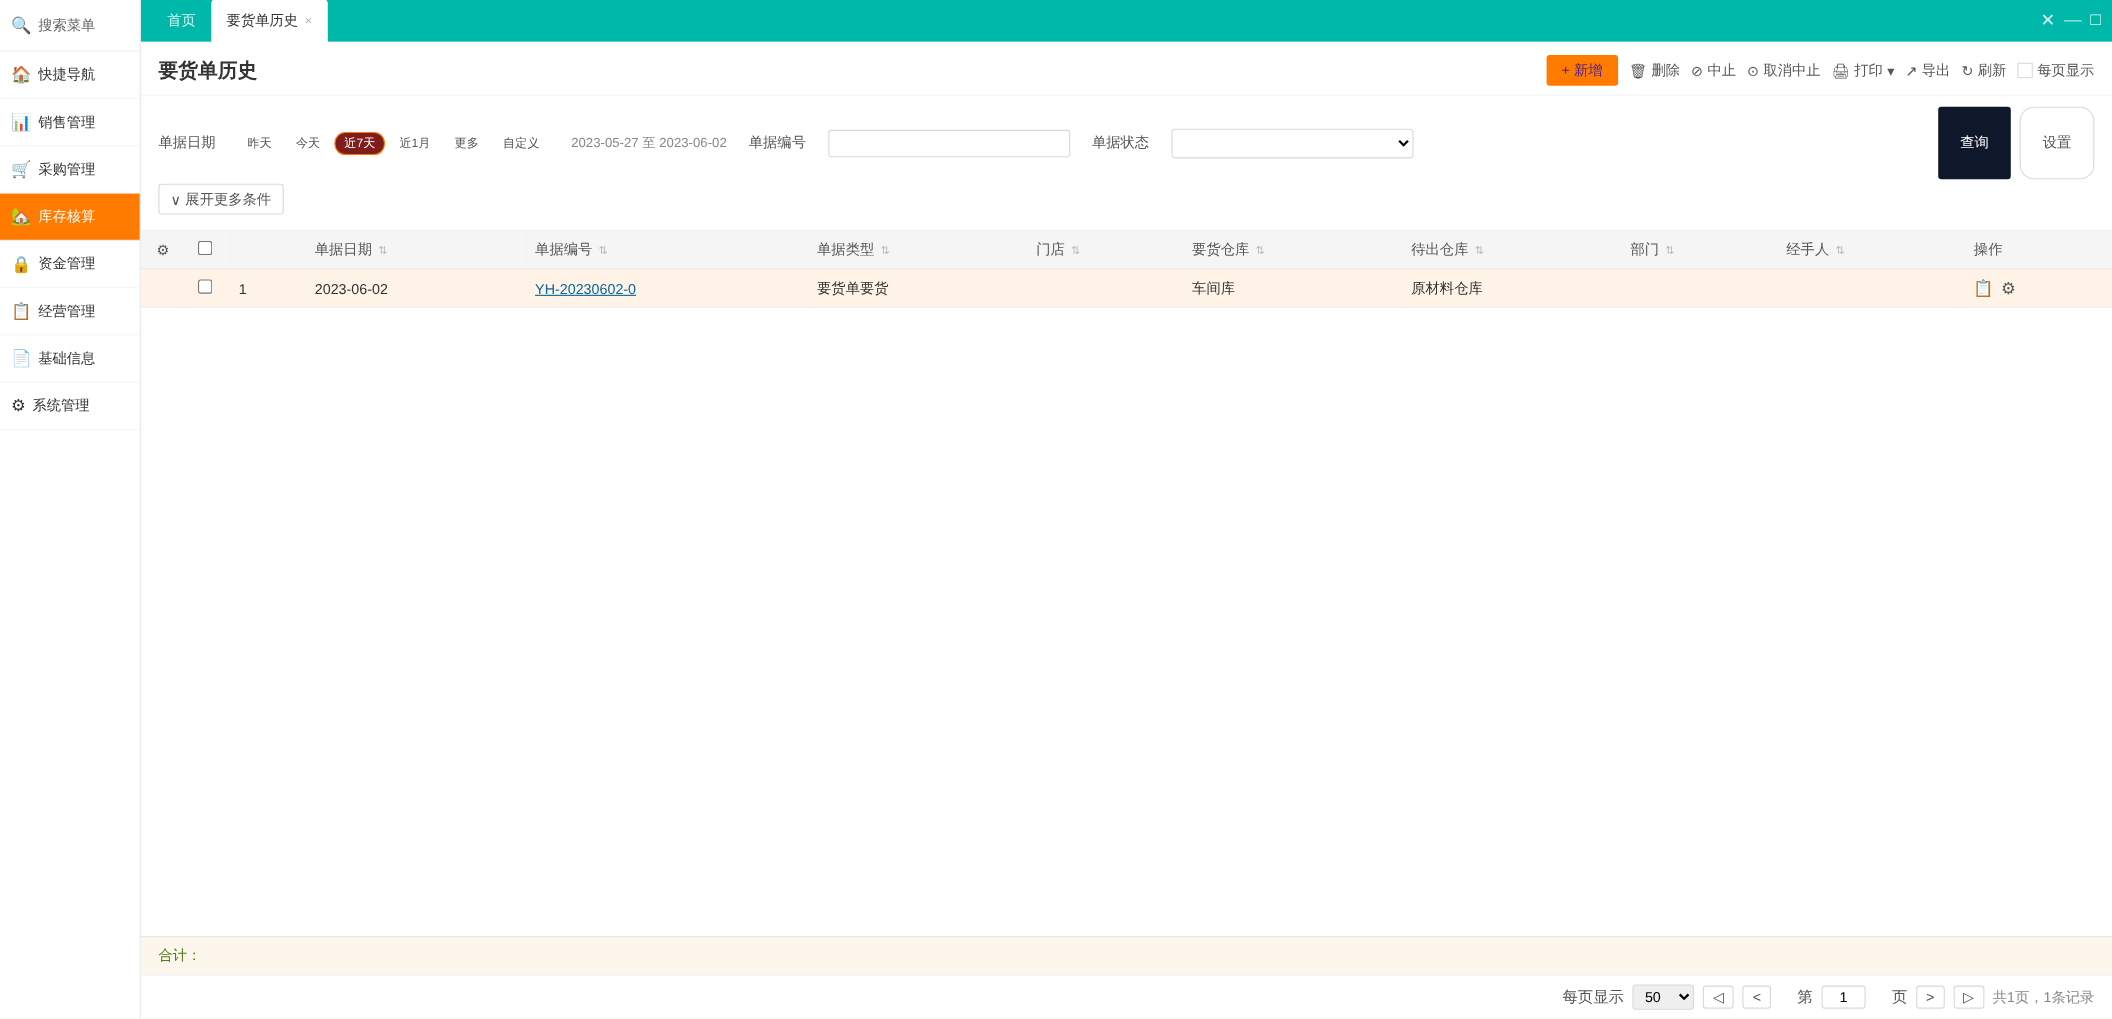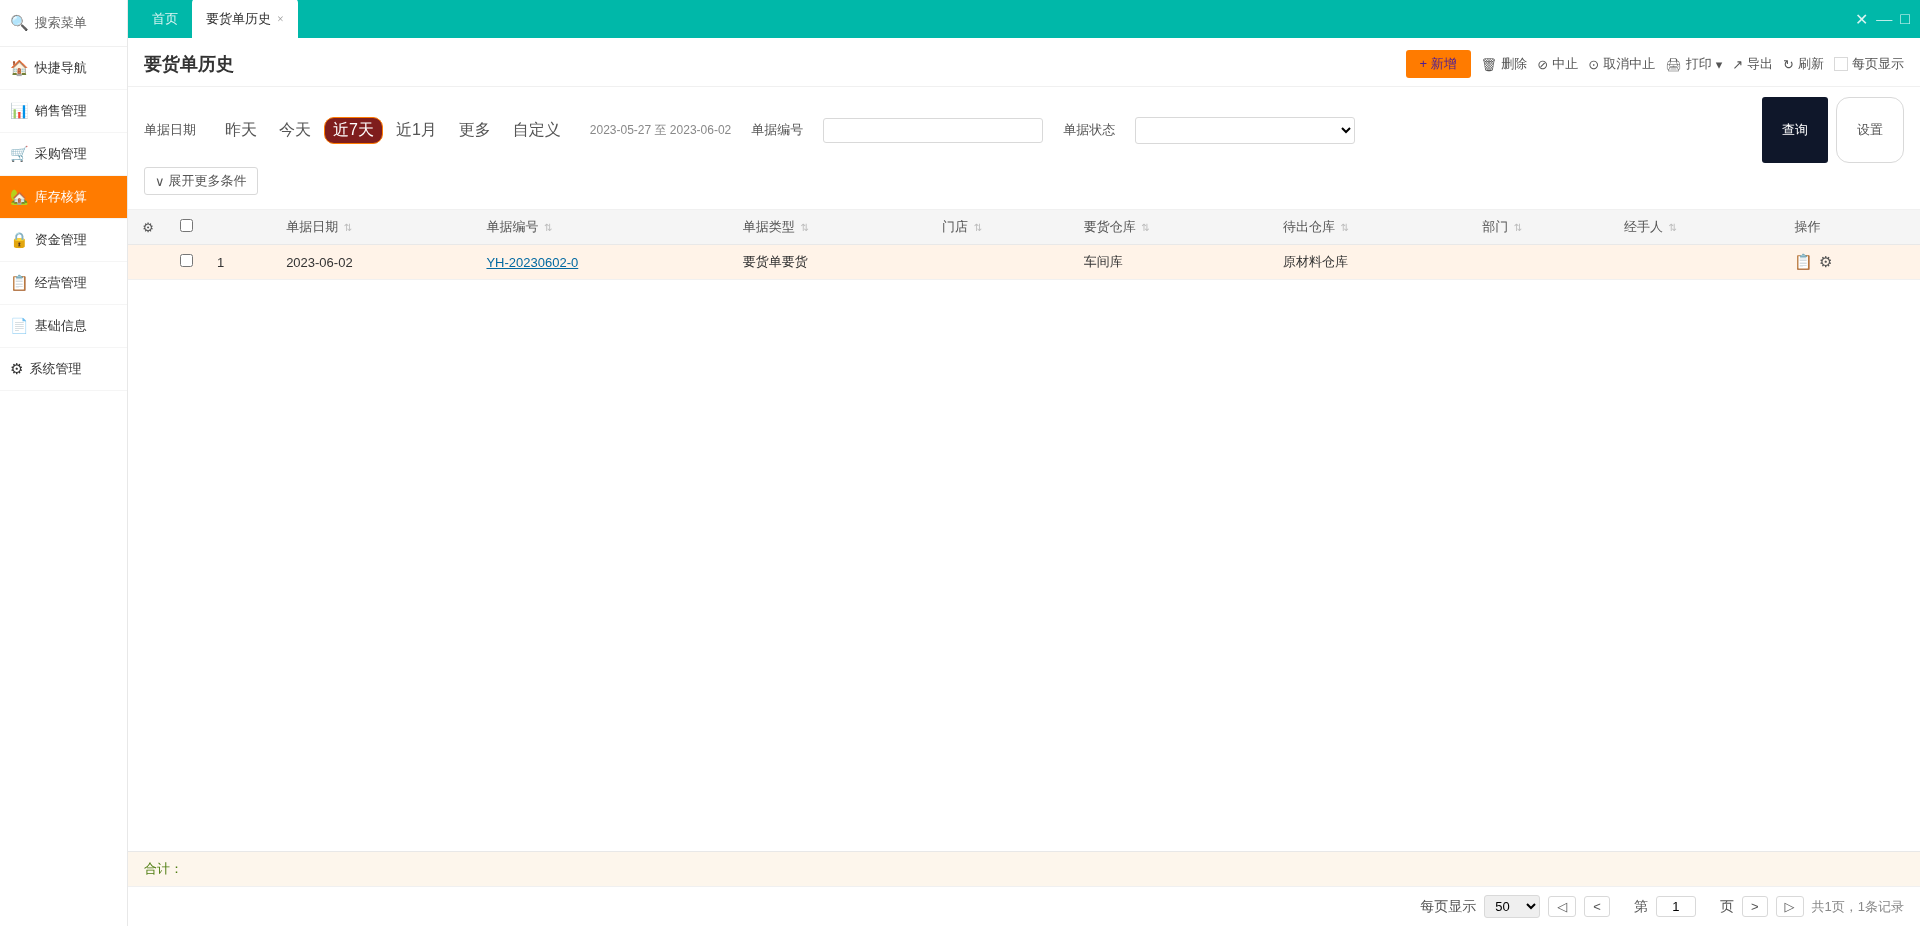--- a/index.html
+++ b/index.html
@@ -156,21 +156,21 @@
     }
     .filter-date-btns {
       display: flex;
       align-items: center;
       gap: 4px;
     }
     .date-btn {
       padding: 2px 8px;
       border-radius: 10px;
       cursor: pointer;
-      font-size: 16px;
+      font-size: 11px;
       color: #555;
       border: 1px solid transparent;
     }
     .date-btn.active {
       background: #7f1d1d;
       color: #fff;
       border-color: #ff7b00;
     }
     .filter-date-range {
       font-size: 12px;

